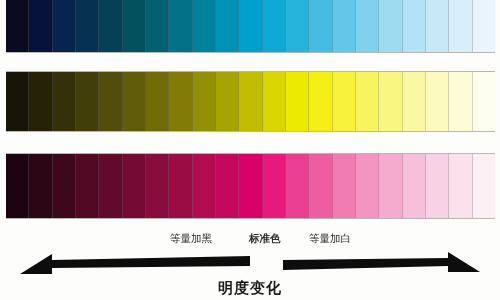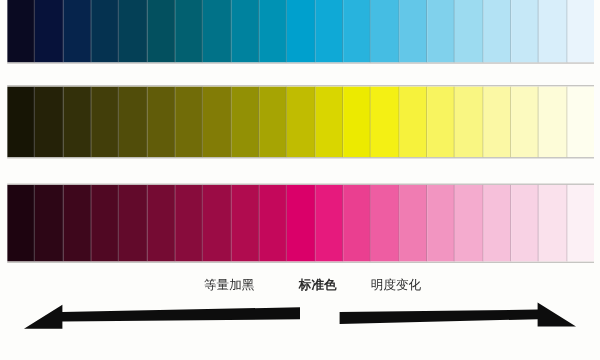--- a/index.html
+++ b/index.html
@@ -163,24 +163,25 @@
       <div class="swatch" style="background: rgb(244, 171, 206);"></div>
       <div class="swatch" style="background: rgb(246, 192, 218);"></div>
       <div class="swatch" style="background: rgb(248, 210, 228);"></div>
       <div class="swatch" style="background: rgb(250, 225, 236);"></div>
       <div class="swatch" style="background: rgb(252, 240, 245);"></div>
     </div>
 
   <div class="label-row">
     <span class="seg-label" id="label-dark">等量加黑</span>
     <span class="seg-label" id="label-std">标准色</span>
-    <span class="seg-label" id="label-light">明度变化</span>
+    <span class="seg-label" id="label-light">等量加白</span>
   </div>
 
   <div class="arrow-row">
     <svg class="arrow-svg" width="500" height="32" viewBox="0 0 500 32" xmlns="http://www.w3.org/2000/svg">
       <polygon fill="#0d0d0d" points="20,28 52,8 52,14 250,10 250,20 52,22 52,28"></polygon>
       <polygon fill="#0d0d0d" points="480,26 448,6 448,12 283,14 283,24 448,20 448,26"></polygon>
     </svg>
   </div>
 
+  <div id="caption">明度变化</div>
 
 </div>
 
 </body></html>

